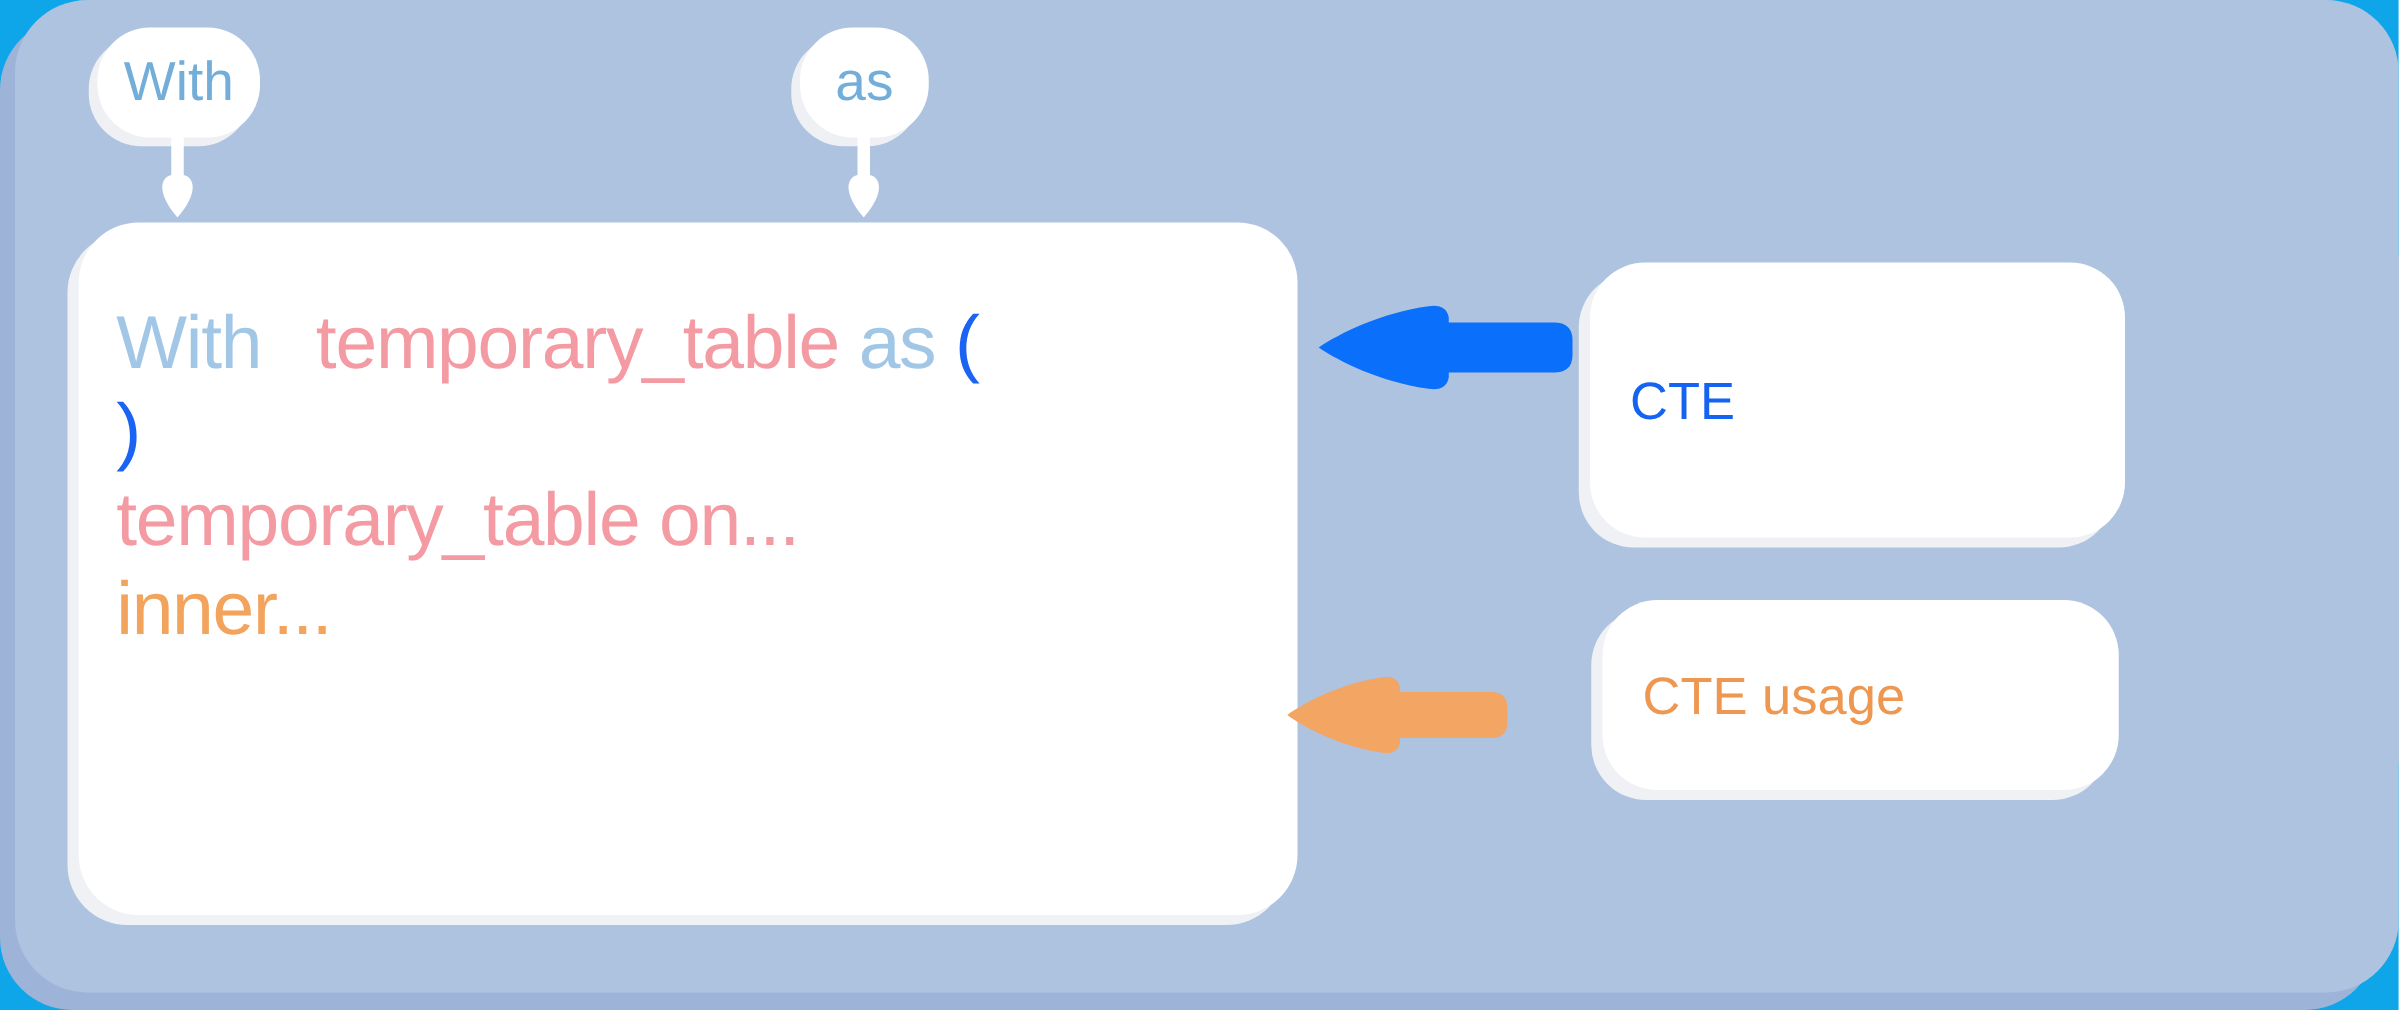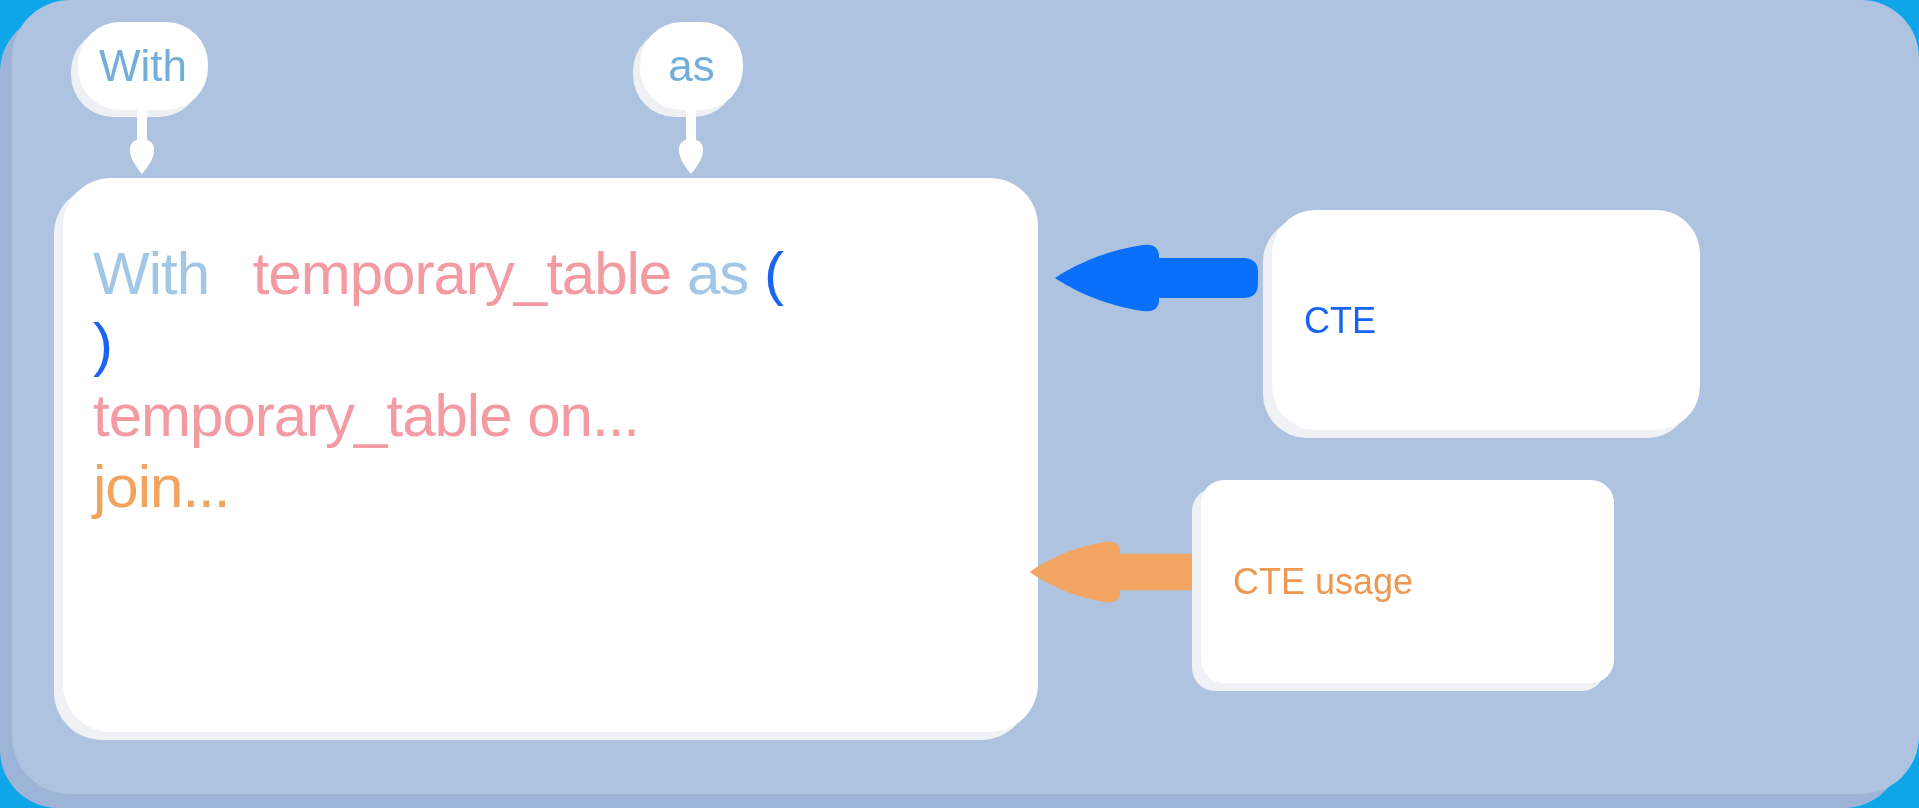--- a/index.html
+++ b/index.html
@@ -80,25 +80,25 @@
   .note-card {
     position: absolute;
     background: #ffffff;
     border-radius: 44px;
     box-shadow: -9px 8px 0 #eff1f4;
     box-sizing: border-box;
     display: flex;
     flex-direction: column;
     justify-content: center;
     padding-left: 32px;
-    font-size: 36px;
+    font-size: 42px;
     line-height: 73px;
   }
   .note-card-body  { left: 1272px; top: 210px; width: 428px; height: 220px; }
-  .note-card-usage { left: 1201px; top: 480px; width: 413px; height: 203px; border-radius: 23px; }
+  .note-card-usage { left: 1282px; top: 480px; width: 413px; height: 152px; }
 </style>
 </head>
 <body>
 
 <div class="stage">
 
   <div class="bg-shadow" style="background: rgb(157, 180, 216);"></div>
   <div class="bg-main" style="background: rgb(174, 195, 224);"></div>
 
   <div class="pill pill-with">
@@ -113,21 +113,21 @@
   </svg>
   <svg class="pointer pointer-as" viewBox="0 0 28 68" aria-hidden="true">
     <path d="M9 0 L19 0 L19 34 C24 35 27 40 26 46 C25 54 19 62 14 68 C9 62 3 54 2 46 C1 40 4 35 9 34 Z" fill="#ffffff"></path>
   </svg>
 
   <div class="code-card">
     <div>
         <div class="code-line"><span style="color: rgb(162, 199, 230);">With </span><span style="color: rgb(244, 154, 163); margin-left: 28px;">temporary_table</span><span style="color: rgb(162, 199, 230);"> as </span><span style="color: rgb(27, 99, 242);">(</span></div>
         <div class="code-line"><span style="color: rgb(27, 99, 242);">)</span></div>
         <div class="code-line"><span style="color: rgb(244, 154, 163);">temporary_table on...</span></div>
-        <div class="code-line"><span style="color: rgb(242, 163, 92);">join...</span></div>
+        <div class="code-line"><span style="color: rgb(242, 163, 92);">inner...</span></div>
       </div>
   </div>
 
   <svg class="h-arrow h-arrow-blue" width="212" height="72" viewBox="0 0 212 72" preserveAspectRatio="none" aria-hidden="true">
     <path d="M2 36 C18 25 52 8 90 3 Q104 1 106 12 L106 16 L190 16 Q205 16 205 30 L205 42 Q205 56 190 56 L106 56 L106 60 Q104 71 90 69 C52 64 18 47 2 36 Z" fill="#0a6ffb"></path>
   </svg>
   <svg class="h-arrow h-arrow-orange" width="184" height="66" viewBox="0 0 212 72" preserveAspectRatio="none" aria-hidden="true">
     <path d="M2 36 C18 25 52 8 90 3 Q104 1 106 12 L106 16 L190 16 Q205 16 205 30 L205 42 Q205 56 190 56 L106 56 L106 60 Q104 71 90 69 C52 64 18 47 2 36 Z" fill="#f3a564"></path>
   </svg>
 

